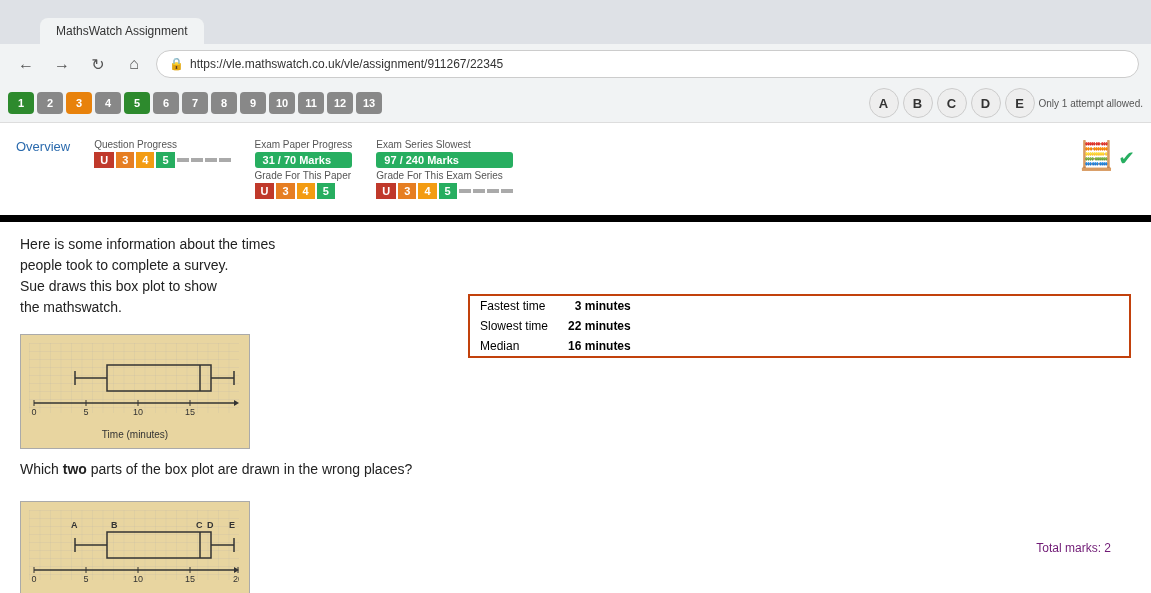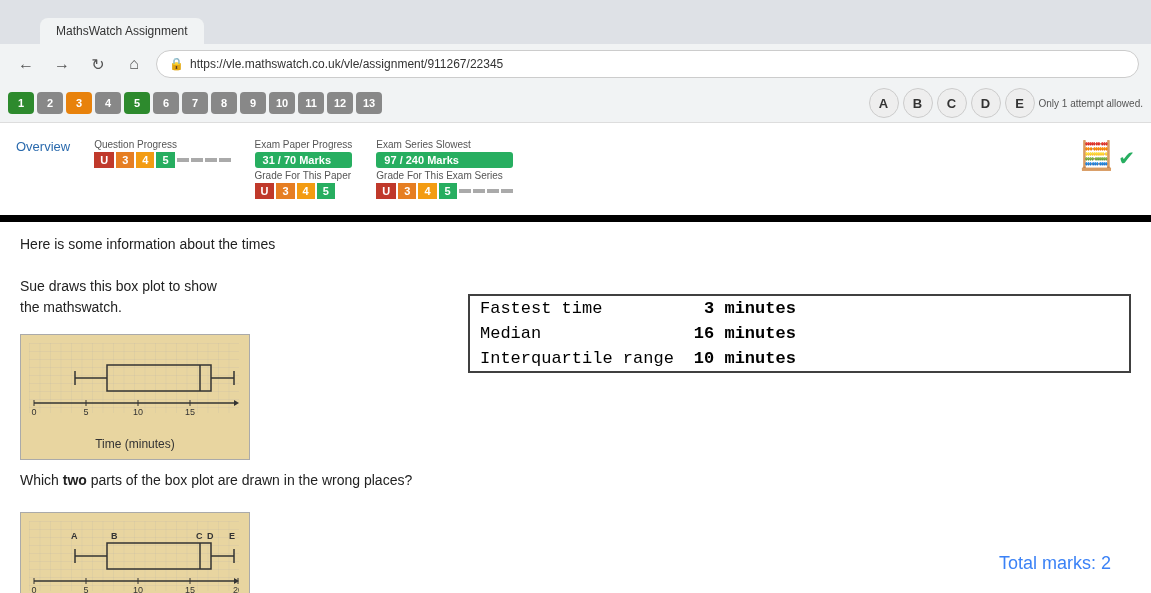--- a/index.html
+++ b/index.html
@@ -191,31 +191,30 @@
     
     .boxplot-container {
       background: #e8d5a0;
       border: 1px solid #aaa;
       padding: 8px;
       width: 230px;
       position: relative;
     }
 
     .axis-label {
-      font-size: 12px;
+      font-size: 10px;
       color: #333;
       text-align: center;
-      margin-top: 10px;
+      margin-top: 2px;
     }
 
     
     .info-table {
-      border: 2px solid #404040;
-      font-size: 17px;
-      font-family: Liberation Mono, monospace;
+      border: 2px solid #c2410c;
+      font-size: 12px;
     }
 
     .info-table table {
       border-collapse: collapse;
     }
 
     .info-table td {
       padding: 3px 10px;
       border: none;
     }
@@ -238,22 +237,22 @@
     
     .boxplot2-container {
       background: #e8d5a0;
       border: 1px solid #aaa;
       padding: 8px;
       width: 230px;
       position: relative;
     }
 
     .total-marks {
-      font-size: 18px;
-      color: #3b82f6;
+      font-size: 12px;
+      color: #701a75;
       text-align: right;
       margin-top: 8px;
     }
   </style>
 </head>
 <body>
 
 <div>
 
   <div class="tab-bar">
@@ -355,21 +354,21 @@
       <span style="font-size:20px; color:#27ae60;">✔</span>
     </div>
   </div>
 
   <div style="display:flex; padding:12px 20px; gap:8px;">
 
     <div style="flex:0 0 440px;">
 
       <p class="question-text">
         <span>Here is some information about the times</span><br>
-        <br>
+        <span>people took to complete a survey.</span><br>
         <span>Sue draws this box plot to show</span><br>
         <span>the mathswatch.</span>
       </p>
 
       <div class="boxplot-container" style="margin-bottom:12px;">
         <svg width="210" height="80">
 
           <defs>
             <pattern id="grid" width="10.5" height="8" patternUnits="userSpaceOnUse">
               <path d="M 10.5 0 L 0 0 0 8" fill="none" stroke="#aaa" stroke-width="0.3"></path>
@@ -455,27 +454,27 @@
 
     <div style="flex:1; padding-top:60px;">
       <div class="info-table">
         <table>
           <tbody>
               <tr>
             <td>Fastest time</td>
             <td>3 minutes</td>
           </tr>
           <tr>
+            <td>Slowest time</td>
+            <td>22 minutes</td>
+          </tr>
+          <tr>
             <td>Median</td>
             <td>16 minutes</td>
           </tr>
-          <tr>
-            <td>Interquartile range</td>
-            <td>10 minutes</td>
-          </tr>
         </tbody>
           </table>
       </div>
 
       <div style="margin-top:180px; text-align:right; padding-right:20px;">
         <span class="total-marks">Total marks: 2</span>
       </div>
     </div>
 
   </div>

